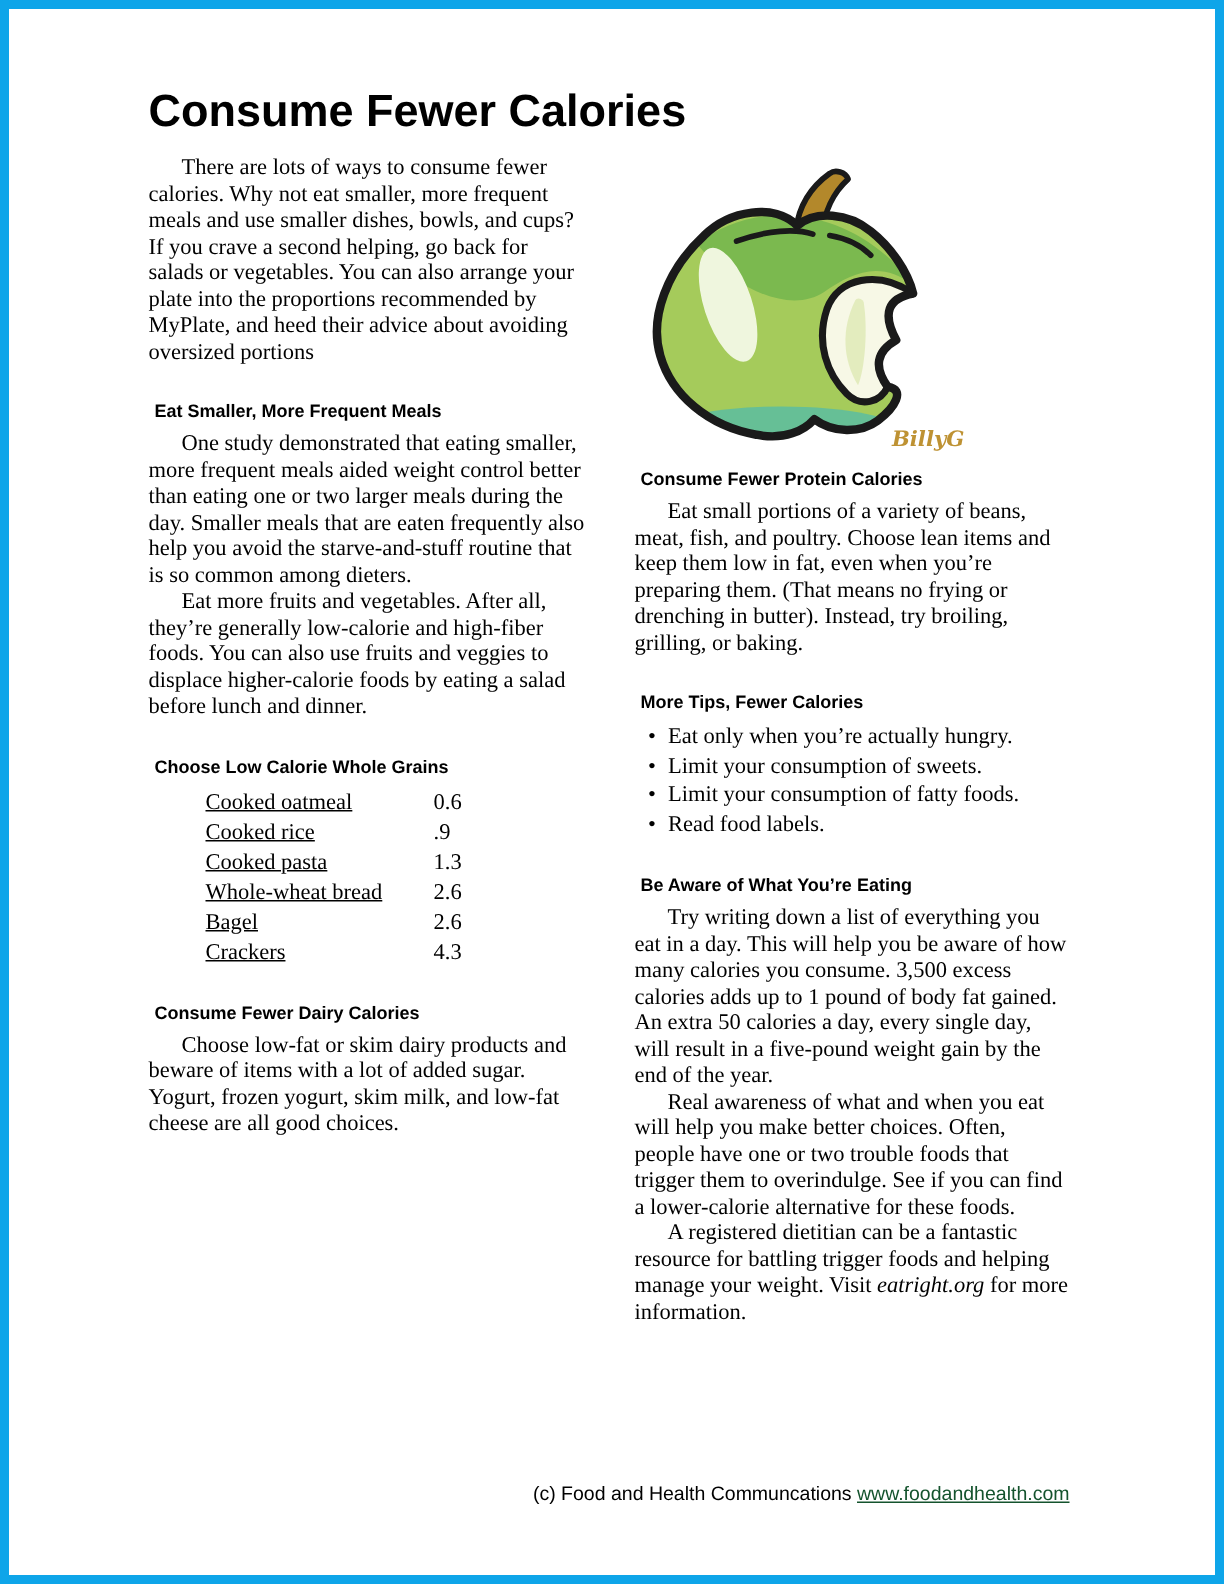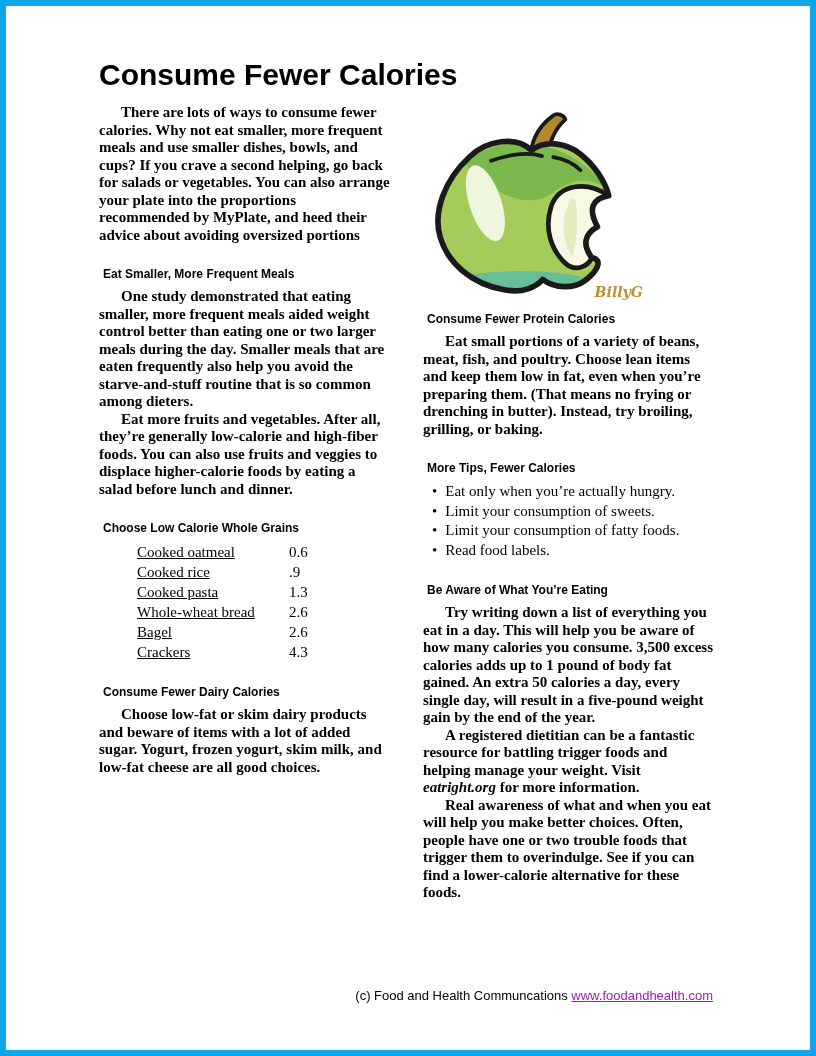--- a/index.html
+++ b/index.html
@@ -13,36 +13,36 @@
     font-family:"Liberation Sans", sans-serif;
     font-size:30px; font-weight:bold; line-height:1.1;
   }
   .columns { display:flex; gap:33px; margin:13px 96px 0 93px; }
   .col { width:296px; font-size:15px; line-height:17.5px; }
   h2 {
     font-family:"Liberation Sans", sans-serif;
     font-size:12px; line-height:19px; font-weight:bold;
     margin:21px 0 4px 4px;
   }
-  p.body { margin:0; text-indent:22px;font-weight:bold; }
+  p.body { margin:0; text-indent:22px; }
   .grains-table { margin:2px 0 0 38px; }
   .grain-row { display:flex; line-height:20px; }
   .grain-item { width:152px;text-decoration:underline; }
   .tips { list-style:none; margin:2px 0 0 0; padding:0 0 0 9px; }
   .tips li { line-height:19.5px; }
   .tips li::before { content:"\2022"; margin-right:8px; }
   .apple-figure { width:226px; height:200px; margin:2px 0 0 4px; display:block; }
   .apple-figure .ol  { stroke:#1a1a1a; stroke-linejoin:round; stroke-linecap:round; }
   .apple-figure .sig { font-family:"DejaVu Serif", serif; font-style:italic; font-weight:bold; font-size:15px; }
   .col-right h2.after-image { margin-top:4px; }
   .page-footer {
     position:absolute; top:982px; right:97px;
     font-family:"Liberation Sans", sans-serif; font-size:13px; line-height:16px;
   }
-  .page-footer a { color:#a21caf; text-decoration:underline; }
+  .page-footer a { color:#14532d; text-decoration:underline; }
   em.inline-italic { font-style:italic; }
 </style>
 </head>
 <body>
 
 <div class="page">
 
   <h1 class="doc-title">Consume Fewer Calories</h1>
 
   <div class="columns">
@@ -144,22 +144,22 @@
       <h2>More Tips, Fewer Calories</h2>
       <ul class="tips">
         <li>Eat only when you’re actually hungry.</li>
         <li>Limit your consumption of sweets.</li>
         <li>Limit your consumption of fatty foods.</li>
         <li>Read food labels.</li>
       </ul>
 
       <h2>Be Aware of What You’re Eating</h2>
       <p class="body">Try writing down a list of everything you eat in a day. This will help you be aware of how many calories you consume. 3,500 excess calories adds up to 1 pound of body fat gained. An extra 50 calories a day, every single day, will result in a five-pound weight gain by the end of the year.</p>
+      <p class="body">Real awareness of what and when you eat will help you make better choices. Often, people have one or two trouble foods that trigger them to overindulge. See if you can find a lower-calorie alternative for these foods.</p>
       <p class="body"><span>A registered dietitian can be a fantastic resource for battling trigger foods and helping manage your weight. Visit </span><em class="inline-italic">eatright.org</em><span> for more information.</span></p>
-      <p class="body">Real awareness of what and when you eat will help you make better choices. Often, people have one or two trouble foods that trigger them to overindulge. See if you can find a lower-calorie alternative for these foods.</p>
     </div>
   </div>
 
   <div class="page-footer">
     <span>(c) Food and Health Communcations </span><a href="#">www.foodandhealth.com</a>
   </div>
 
 </div>
 
 </body></html>

